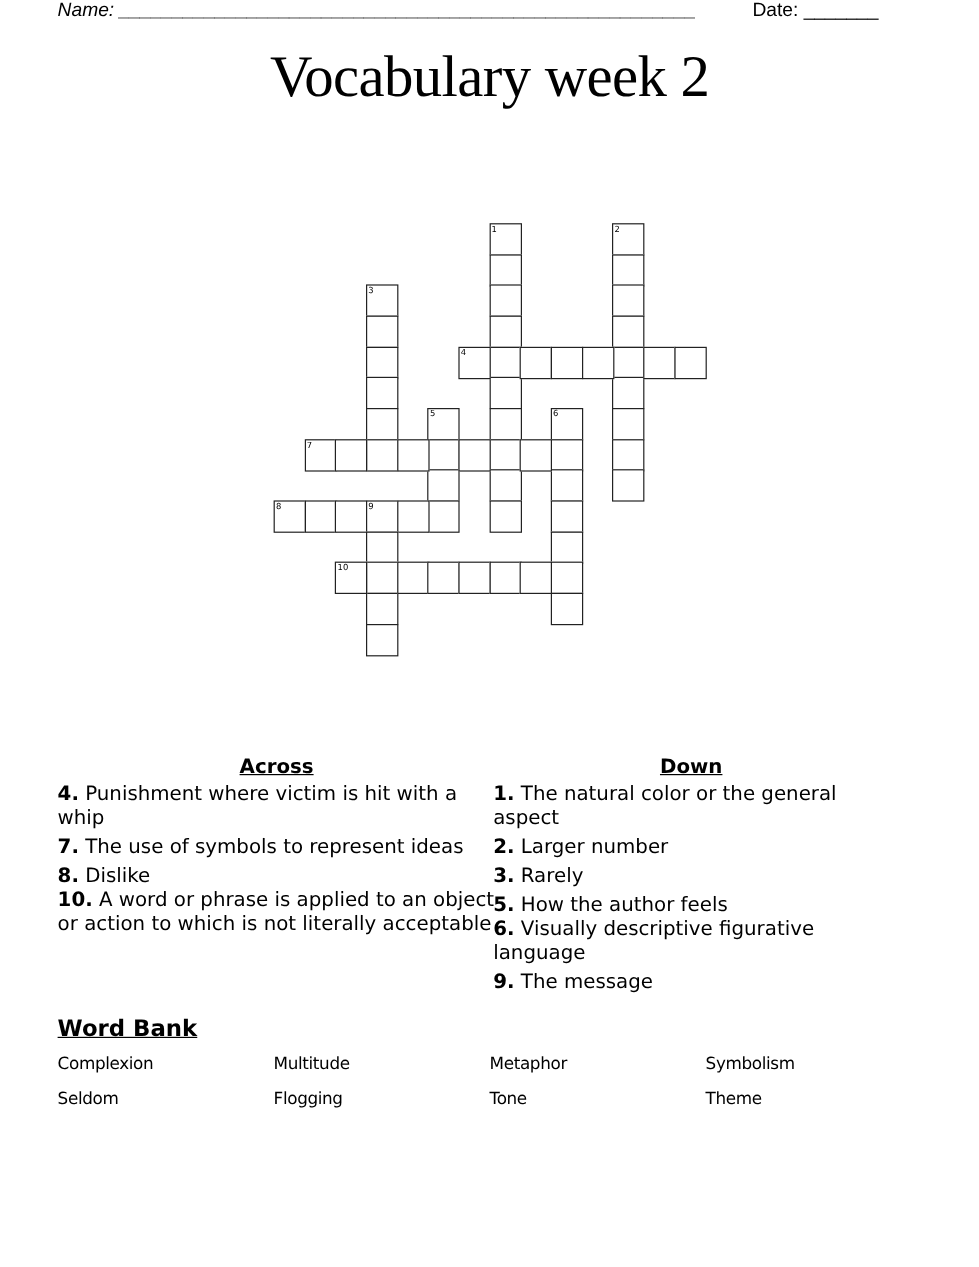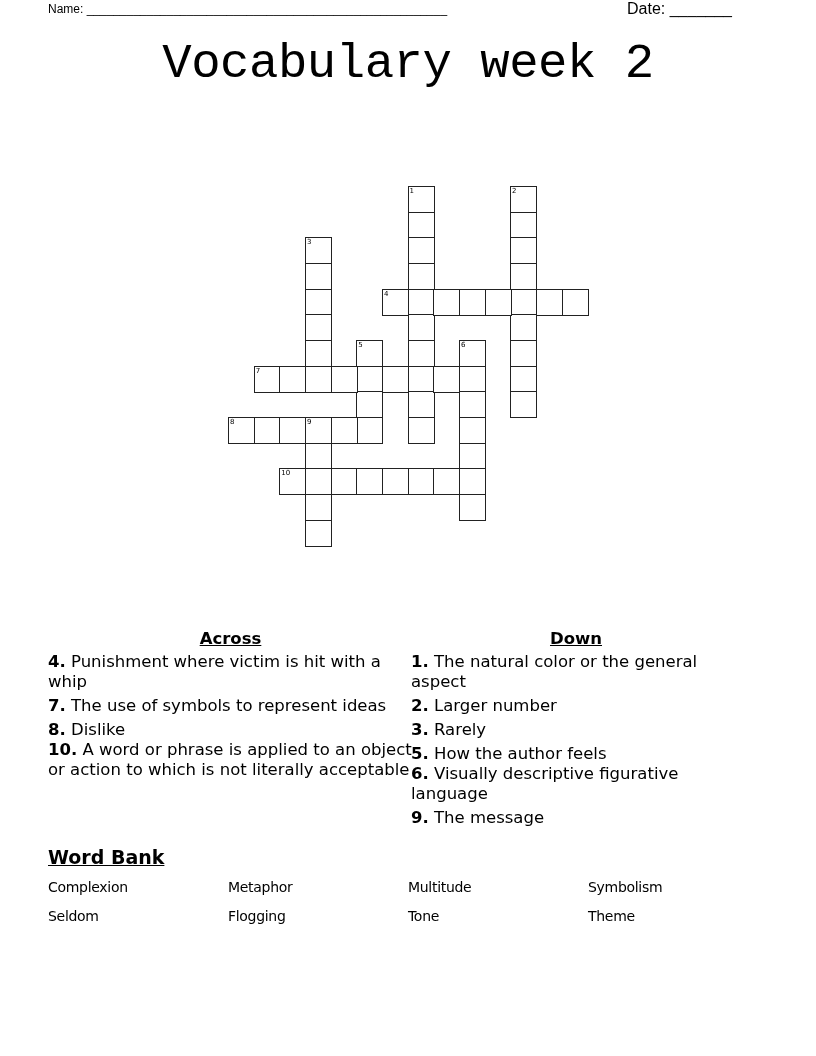--- a/index.html
+++ b/index.html
@@ -1,19 +1,19 @@
 <!DOCTYPE html>
 <html><head>
   <meta charset="utf-8">
   <style>
     html, body { margin: 0; padding: 0; background: #ffffff; }
     body { width: 816px; height: 1056px; position: relative; overflow: hidden; color: #000; }
-    .header-line { position: absolute; top: 0; left: 48px; font-family: "Liberation Sans", sans-serif; font-size: 12px; line-height: 18px; white-space: pre; }
+    .header-line { position: absolute; top: 0; left: 48px; font-family: "Liberation Sans", sans-serif; font-size: 16px; line-height: 18px; white-space: pre; font-style: italic; }
     .date-line { position: absolute; top: 0; left: 627px; font-family: "Liberation Sans", sans-serif; font-size: 16px; line-height: 18px; white-space: pre; }
-    .title { position: absolute; top: 34px; left: 0; width: 816px; text-align: center; font-family: Liberation Mono, monospace; font-size: 49px; line-height: 60px; letter-spacing: -0.5px; }
+    .title { position: absolute; top: 34px; left: 0; width: 816px; text-align: center; font-family: Liberation Serif, serif; font-size: 49px; line-height: 60px; letter-spacing: -0.5px; }
     #grid { position: absolute; left: 0; top: 0; width: 816px; height: 600px; }
     .cell { position: absolute; box-sizing: border-box; border: 1.5px solid #222; background: #fff; }
     .cell .num { position: absolute; top: 0px; left: 1px; font-family: "DejaVu Sans", sans-serif; font-size: 7px; line-height: 8px; }
     .clues { position: absolute; font-family: "DejaVu Sans", sans-serif; font-size: 16.5px; line-height: 20px; }
     .clues .heading { font-weight: bold; text-decoration: underline; margin-bottom: 3px; text-align: center; }
     .clue { margin-bottom: 4px; }
     .clue b { font-weight: bold; }
     #across { left: 48px; top: 629px; width: 365px; }
     #down { left: 411px; top: 629px; width: 330px; }
     .wb-heading { position: absolute; left: 48px; top: 846px; font-family: "DejaVu Sans", sans-serif; font-size: 19px; font-weight: bold; text-decoration: underline; }
@@ -125,20 +125,20 @@
   <div class="clue"><b>2.</b><span> Larger number</span></div>
   <div class="clue"><b>3.</b><span> Rarely</span></div>
   <div class="clue" style="margin-bottom:0"><b>5.</b><span> How the author feels</span></div>
   <div class="clue"><b>6.</b><span> Visually descriptive figurative language</span></div>
   <div class="clue"><b>9.</b><span> The message</span></div>
 </div>
 
 <div class="wb-heading">Word Bank</div>
 <div id="wordbank">
   <span>Complexion</span>
+  <span>Multitude</span>
   <span>Metaphor</span>
-  <span>Multitude</span>
   <span>Symbolism</span>
   <span>Seldom</span>
   <span>Flogging</span>
   <span>Tone</span>
   <span>Theme</span>
 </div>
 
 </body></html>

